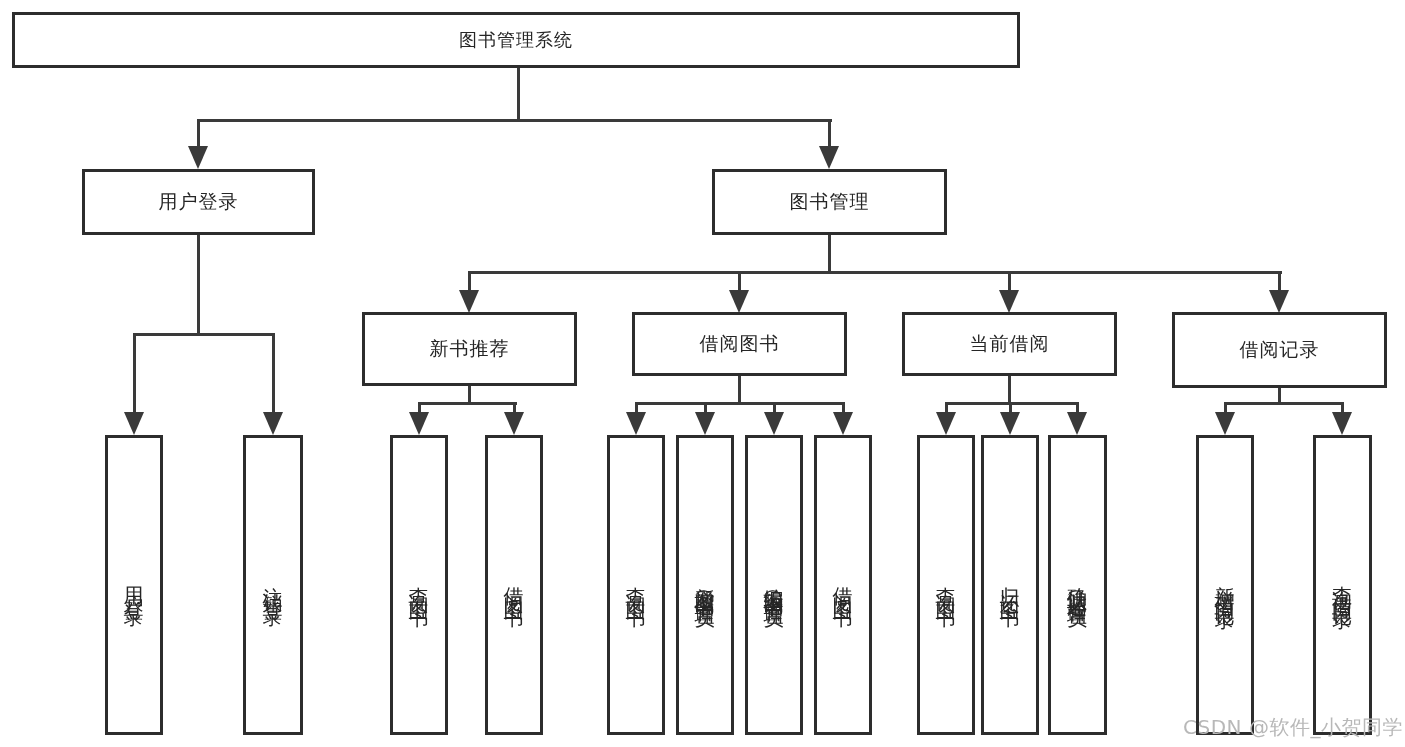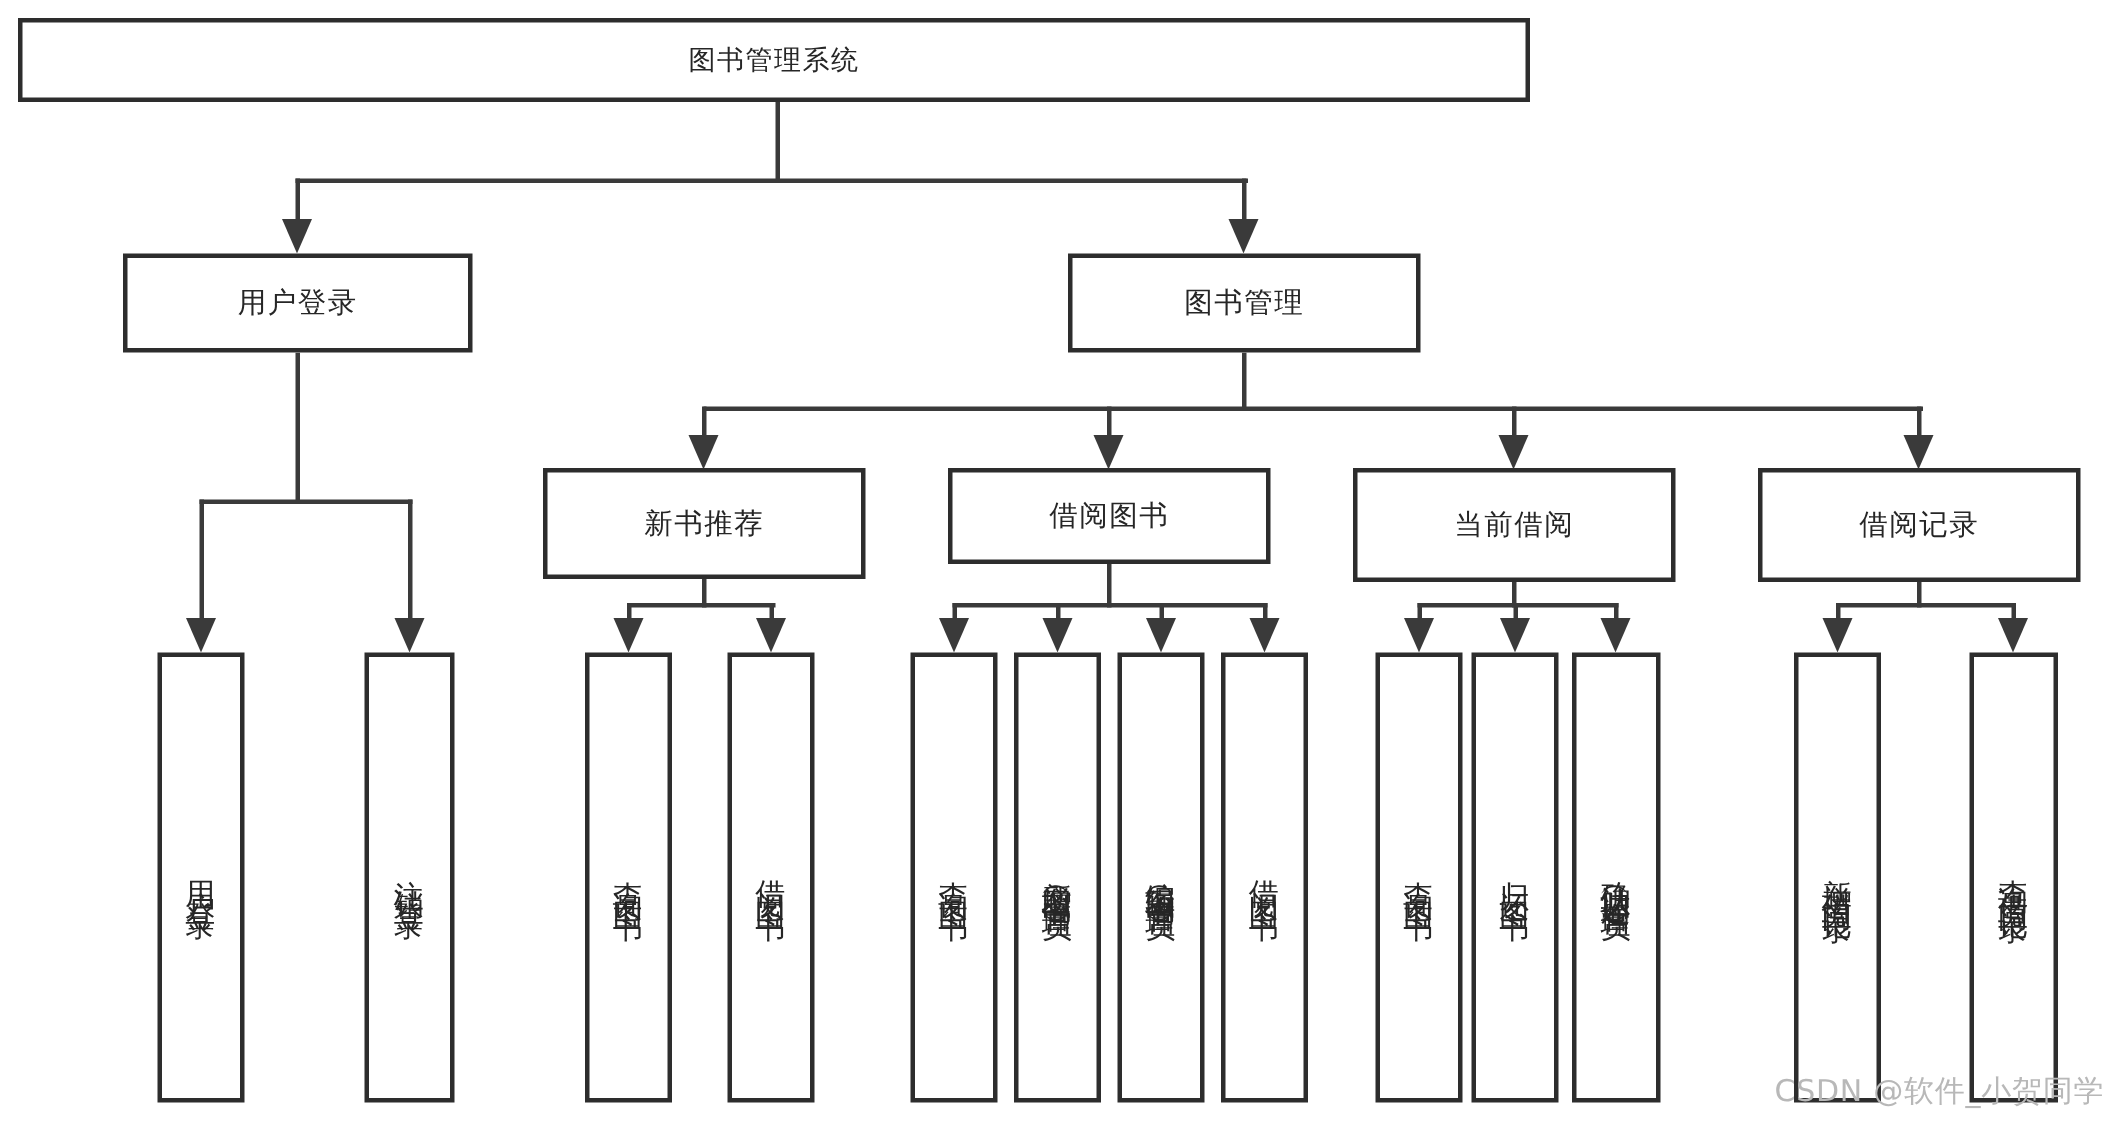--- a/index.html
+++ b/index.html
@@ -115,21 +115,21 @@
   <div class="ahead" style="left:999px; top:290px;"></div>
   <div class="vline" style="left:1278px; top:271px; height:22px;"></div>
   <div class="ahead" style="left:1269px; top:290px;"></div>
 
   <div class="hbox" style="left:362px; top:312px; width:215px; height:74px;">
     <span>新书推荐</span>
   </div>
   <div class="hbox" style="left:632px; top:312px; width:215px; height:64px;">
     <span>借阅图书</span>
   </div>
-  <div class="hbox" style="left:902px; top:312px; width:215px; height:76px;">
+  <div class="hbox" style="left:902px; top:312px; width:215px; height:64px;">
     <span>当前借阅</span>
   </div>
   <div class="hbox" style="left:1172px; top:312px; width:215px; height:76px;">
     <span>借阅记录</span>
   </div>
 
   <div class="vline" style="left:468px; top:376px; height:29px;"></div>
   <div class="hline" style="left:418px; top:402px; width:99px;"></div>
   <div class="vline" style="left:418px; top:402px; height:12px;"></div>
   <div class="ahead" style="left:409px; top:412px;"></div>

